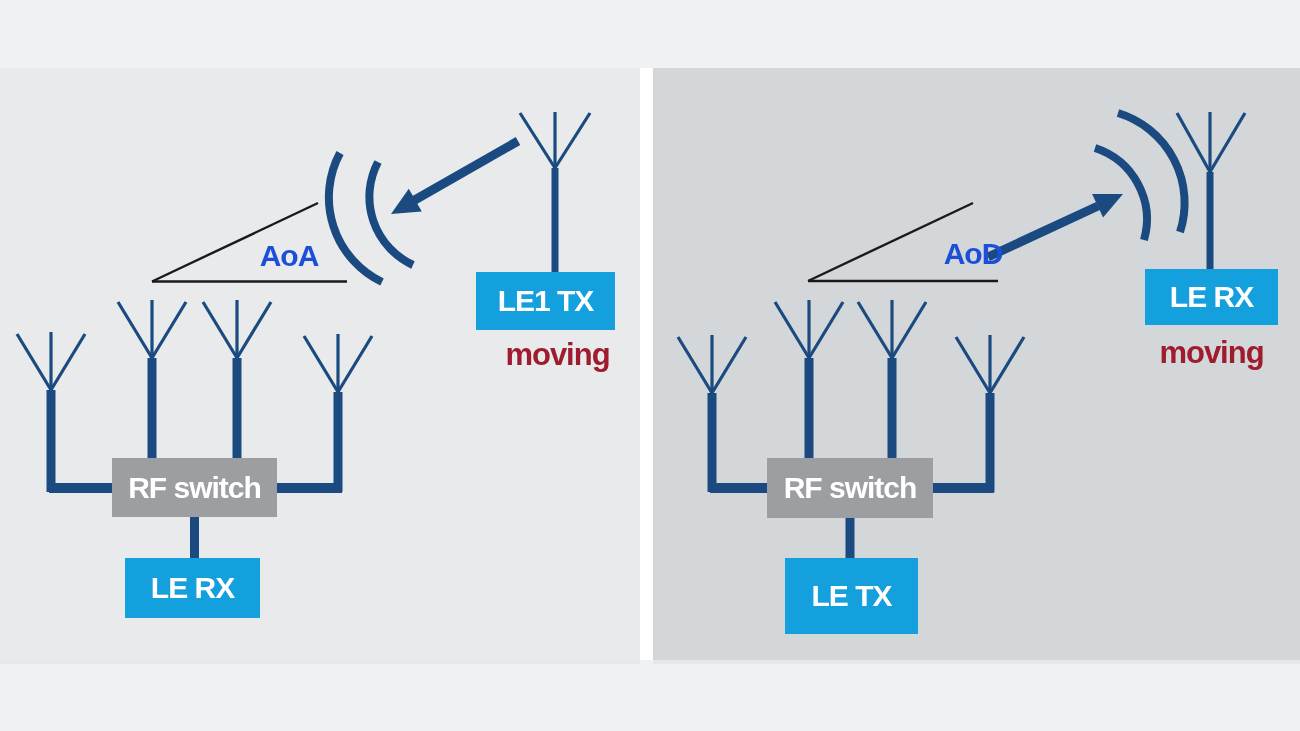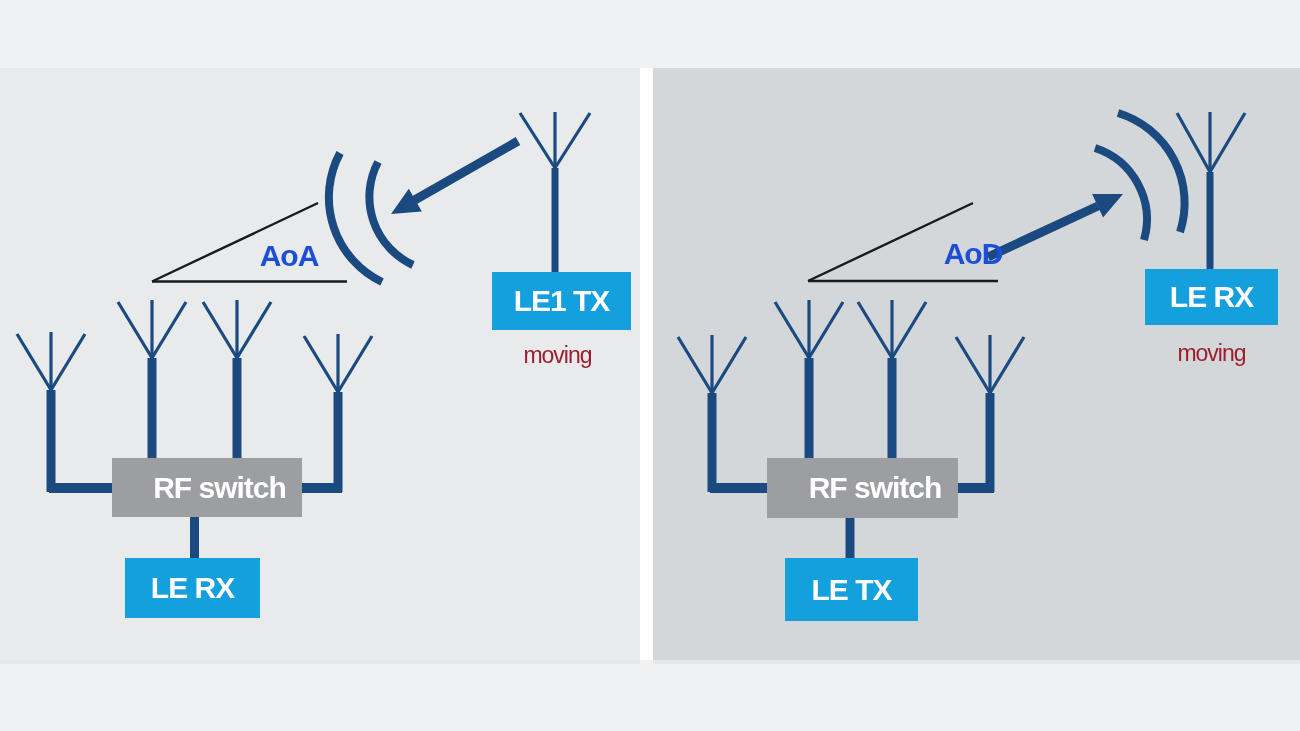--- a/index.html
+++ b/index.html
@@ -12,28 +12,28 @@
   .panel{position:absolute;top:68px;height:592px;box-shadow:0 4px 0 rgba(0,0,0,0.04);}
   .panel-left{left:0;width:640px;background:#e8eaec;}
   .panel-gap{position:absolute;top:68px;left:640px;width:13px;height:592px;background:#ffffff;}
   .panel-right{left:653px;width:647px;background:#d4d7d9;}
   svg.overlay{position:absolute;left:0;top:0;z-index:1;}
   .label-box{
     position:absolute;z-index:2;display:flex;align-items:center;justify-content:center;
     color:#ffffff;font-size:30px;font-weight:700;letter-spacing:-1px;white-space:nowrap;
   }
   .box-blue{background:#149fdd;}
-  .box-gray{background:#9c9ea1;padding-left:25px;}
+  .box-gray{background:#9c9ea1;}
   .angle-label{
     position:absolute;z-index:2;width:90px;height:36px;display:flex;align-items:center;justify-content:center;
     color:#1d4ed8;font-size:30px;font-weight:700;letter-spacing:-1px;
   }
   .moving-label{
     position:absolute;z-index:2;display:flex;align-items:center;justify-content:center;
-    color:#9e1c2e;font-size:23px;font-weight:400;letter-spacing:-1px;
+    color:#9e1c2e;font-size:31px;font-weight:700;letter-spacing:-1px;
   }
 </style>
 </head>
 <body>
 
 <div class="canvas">
 
   <div class="panel panel-left"></div>
   <div class="panel-gap"></div>
   <div class="panel panel-right"></div>
@@ -146,31 +146,31 @@
 
     <g stroke="#1a4a80" fill="none">
       <path d="M710,488 H769" stroke-width="10"></path>
       <path d="M931,488 H994" stroke-width="10"></path>
       <path d="M850,514 V560" stroke-width="9"></path>
     </g>
   </svg>
 
   <div class="angle-label" style="left:244px;top:238px;">AoA</div>
 
-  <div class="label-box box-blue" style="left:492px;top:272px;width:139px;height:58px;">LE1 TX</div>
+  <div class="label-box box-blue" style="left:476px;top:272px;width:139px;height:58px;">LE1 TX</div>
 
   <div class="moving-label" style="left:488px;top:336px;width:139px;height:38px;">moving</div>
 
   <div class="label-box box-gray" style="left:112px;top:458px;width:165px;height:59px;">RF switch</div>
 
   <div class="label-box box-blue" style="left:125px;top:558px;width:135px;height:60px;">LE RX</div>
 
   <div class="angle-label" style="left:928px;top:236px;">AoD</div>
 
   <div class="label-box box-blue" style="left:1145px;top:269px;width:133px;height:56px;">LE RX</div>
 
   <div class="moving-label" style="left:1145px;top:334px;width:133px;height:38px;">moving</div>
 
   <div class="label-box box-gray" style="left:767px;top:458px;width:166px;height:60px;">RF switch</div>
 
-  <div class="label-box box-blue" style="left:785px;top:558px;width:133px;height:63px;">LE TX</div>
+  <div class="label-box box-blue" style="left:785px;top:558px;width:133px;height:76px;">LE TX</div>
 
 </div>
 
 </body></html>

